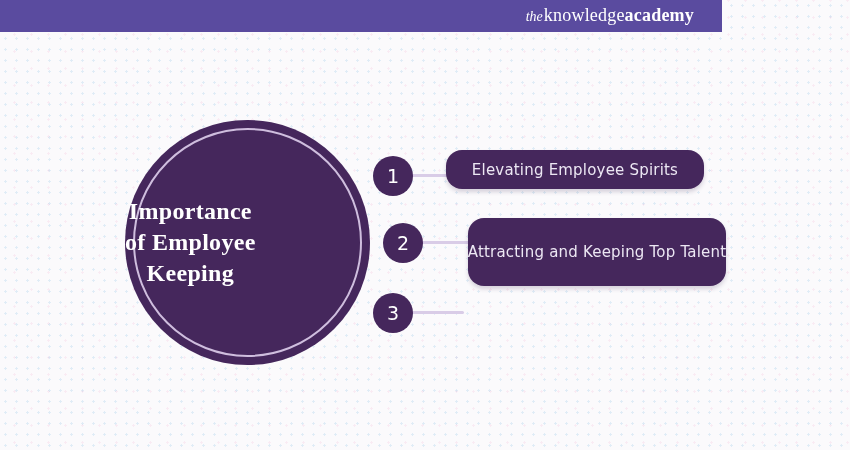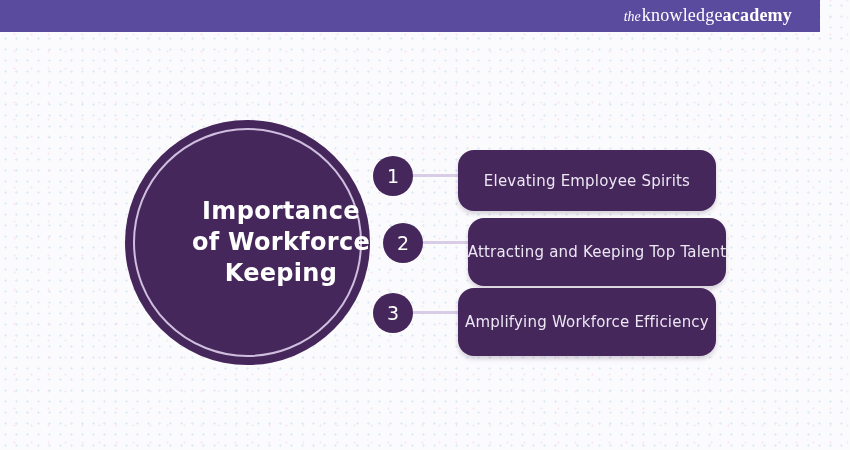--- a/index.html
+++ b/index.html
@@ -11,39 +11,40 @@
     background-image:
       radial-gradient(circle, rgba(130,190,225,0.22) 1px, transparent 1.4px),
       radial-gradient(circle, rgba(240,170,205,0.18) 1px, transparent 1.4px);
     background-size:11px 11px, 17px 17px;
     background-position:0 0, 6px 9px;
     font-family:"DejaVu Sans", sans-serif;
   }
 
   
   .topbar{
-    position:absolute;left:0;top:0;width:820px;height:32px;
+    position:absolute;left:0;top:0;width:714px;height:32px;
     background:#5a4b9f;
-    display:flex;align-items:center;justify-content:flex-end;
+    display:flex;align-items:center;justify-content:flex-end;padding-left:8px;
   }
   .logo{
     margin-right:28px;color:#ffffff;
     font-family:"Liberation Serif", serif;
     font-size:18px;line-height:32px;white-space:nowrap;
   }
   .logo .logo-the{font-style:italic;font-size:14px;margin-right:1px;}
   .logo .logo-knowledge{font-weight:400;letter-spacing:0.2px;}
   .logo .logo-academy{font-weight:700;letter-spacing:0.2px;}
 
   
   .big-circle{
     position:absolute;left:125px;top:120px;width:245px;height:245px;
     background:#45275c;border-radius:50%;
-    display:flex;align-items:center;justify-content:flex-end;
+    display:flex;align-items:center;justify-content:flex-start;
     text-align:center;
+    font-family:Liberation Serif, serif;
   }
   .big-circle::after{
     content:"";position:absolute;left:8px;top:8px;right:8px;bottom:8px;
     border:2.5px solid #cfbede;border-radius:50%;
   }
   .circle-title{
     position:relative;z-index:2;color:#ffffff;
     font-size:24px;font-weight:700;line-height:31px;letter-spacing:0.3px;
   }
 
@@ -64,21 +65,21 @@
     box-shadow:0 3px 4px rgba(50,25,70,0.18);
   }
   .label-pill span{
     color:#ece7f3;font-size:15px;font-weight:500;letter-spacing:0.2px;
     white-space:nowrap;
   }
 
   
   .num-1{left:373px;top:156px;}
   .line-1{left:408px;top:174px;width:56px;}
-  .pill-1{left:458px;top:150px;height:61px;}
+  .pill-1{left:446px;top:150px;height:39px;}
   
   .num-2{left:383px;top:223px;}
   .line-2{left:418px;top:241px;width:56px;}
   .pill-2{left:468px;top:218px;}
   
   .num-3{left:373px;top:293px;}
   .line-3{left:408px;top:311px;width:56px;}
   .pill-3{left:458px;top:288px;}
 </style>
 </head>
@@ -88,36 +89,33 @@
 
   <header class="topbar">
     <div class="logo">
       <span class="logo-the">the</span><span class="logo-knowledge">knowledge</span><span class="logo-academy">academy</span>
     </div>
   </header>
 
   <div class="big-circle">
     <div class="circle-title">
       <div>Importance</div>
-      <div>of Workforce</div>
+      <div>of Employee</div>
       <div>Keeping</div>
     </div>
   </div>
 
   <div class="num-badge num-1">1</div>
   <div class="connector line-1"></div>
   <div class="label-pill pill-1">
     <span>Elevating Employee Spirits</span>
   </div>
 
   <div class="num-badge num-2">2</div>
   <div class="connector line-2"></div>
   <div class="label-pill pill-2">
     <span>Attracting and Keeping Top Talent</span>
   </div>
 
   <div class="num-badge num-3">3</div>
   <div class="connector line-3"></div>
-  <div class="label-pill pill-3">
-    <span>Amplifying Workforce Efficiency</span>
-  </div>
 
 </div>
 
 </body></html>

